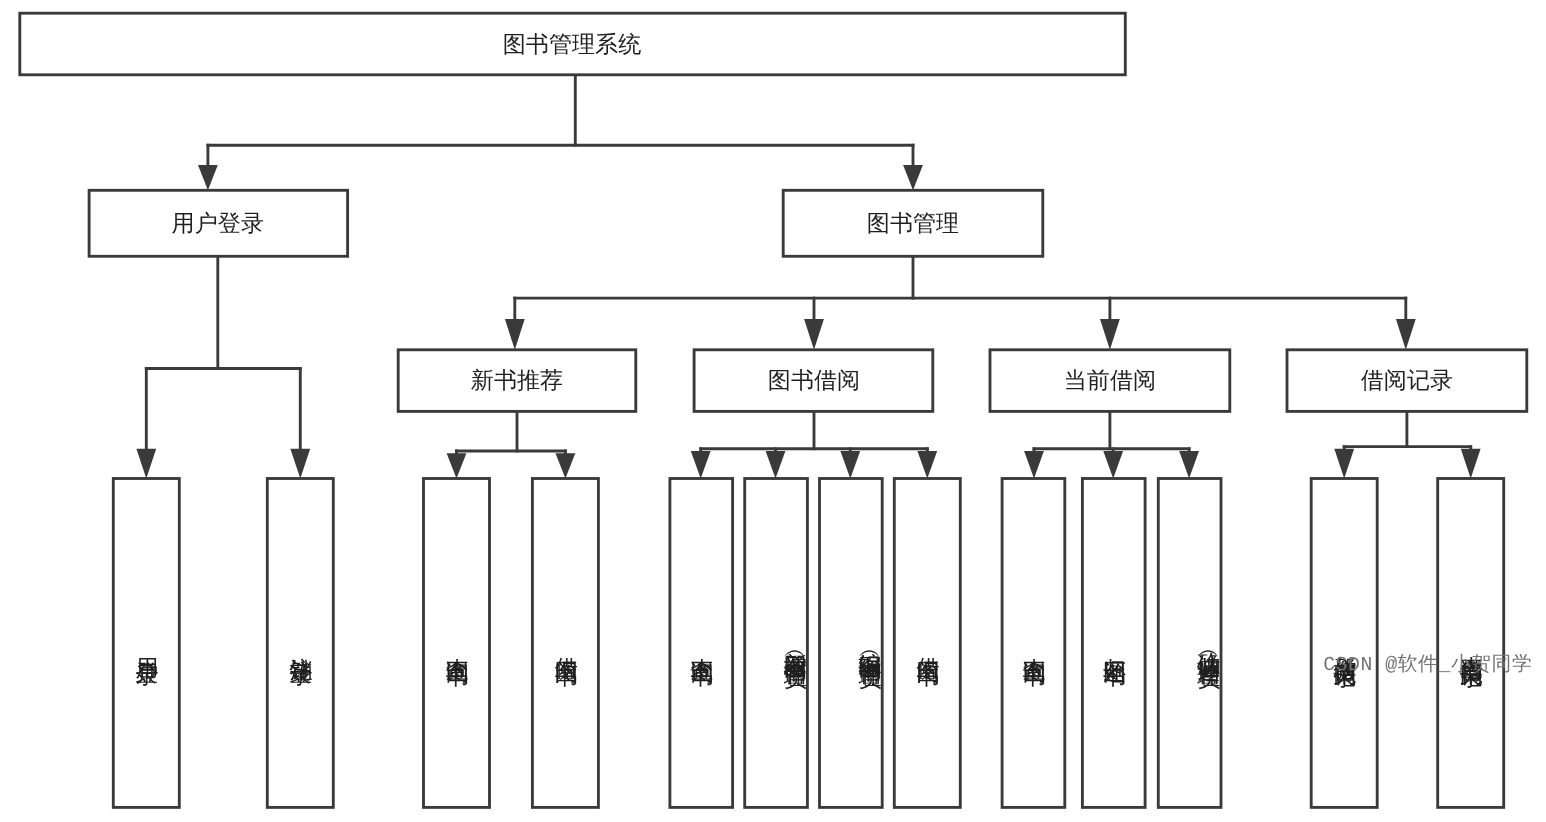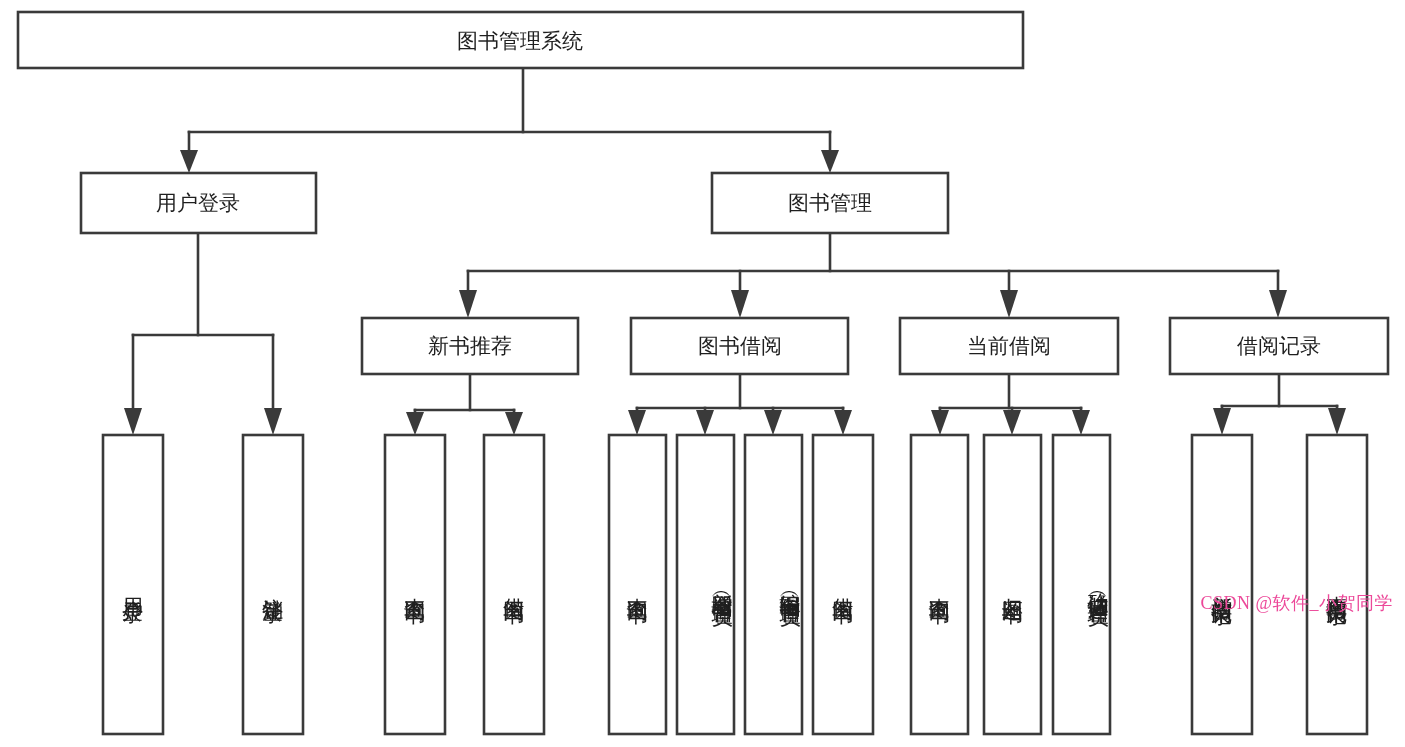--- a/index.html
+++ b/index.html
@@ -62,23 +62,23 @@
     align-items: center;
     justify-content: center;
     text-align: center;
     white-space: nowrap;
     user-select: none;
   }
   #watermark {
     position: absolute;
     right: 12px;
     bottom: 6px;
-    font-family: Liberation Serif, serif;
+    font-family: Liberation Mono, monospace;
     font-size: 18px;
-    color: #ec4899;
+    color: #737373;
     letter-spacing: 0.5px;
     user-select: none;
     white-space: nowrap;
     margin-top: 44px;
   }
 </style>
 </head>
 <body>
 
 <div id="diagram-root">

